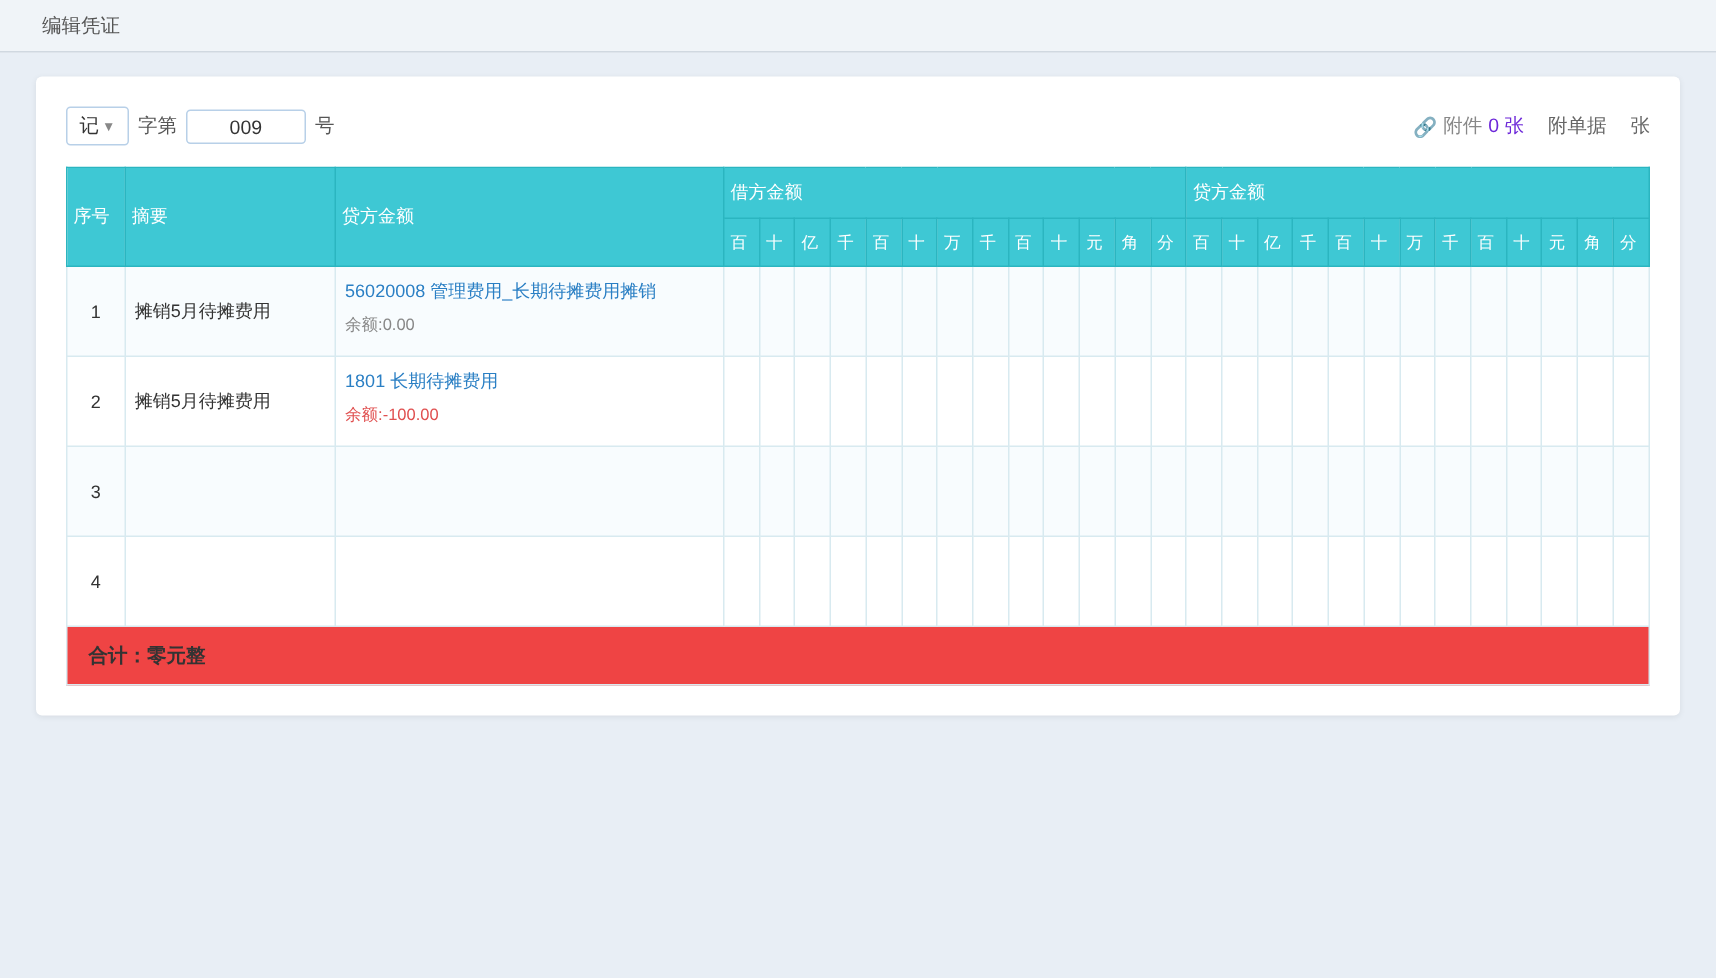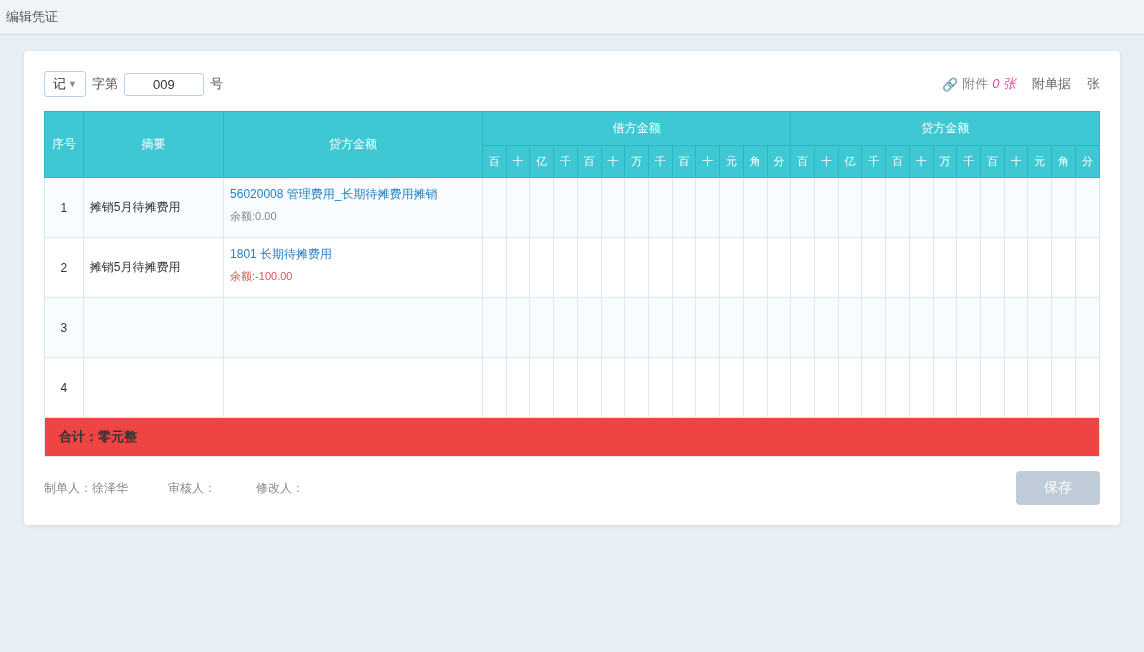--- a/index.html
+++ b/index.html
@@ -12,21 +12,21 @@
     .window {
       width: 1144px;
       min-height: 652px;
       background: #e8eef5;
       display: flex;
       flex-direction: column;
     }
     .title-bar {
       background: #f0f4f8;
       border-bottom: 1px solid #d0d8e0;
-      padding: 8px 6px;
+      padding: 8px 28px;
       font-size: 13px;
       color: #555;
     }
     .content-area {
       padding: 16px 24px;
       flex: 1;
     }
     .page-header {
       display: flex;
       justify-content: space-between;
@@ -112,34 +112,33 @@
       display: flex;
       align-items: center;
       gap: 4px;
     }
     .attachment-btn {
       color: #666;
       font-size: 13px;
       cursor: pointer;
     }
     .attach-count {
-      color: #ec4899;
-      font-style: italic;
+      color: #6d28d9;
     }
 
     
     .voucher-table {
       width: 100%;
       border-collapse: collapse;
       font-size: 12px;
     }
     .voucher-table thead tr th {
       background: #3ec8d4;
       color: #fff;
-      text-align: center;
+      text-align: left;
       padding: 8px 4px;
       border: 1px solid #2bb5c0;
       white-space: nowrap;
       font-weight: normal;
     }
     .voucher-table tbody tr td {
       border: 1px solid #d8eaf0;
       padding: 4px 6px;
       vertical-align: top;
     }
@@ -405,31 +404,15 @@
                 <td style="width: 22px; min-width: 22px; text-align: center; font-size: 12px; padding: 2px 1px; border-color: rgb(216, 234, 240);"></td>
               </tr>
             </tbody>
         </table>
       </div>
 
       <div style="border:1px solid #d8eaf0;border-top:none;background:#ef4444;padding:10px 14px;font-weight:bold;font-size:13px;">
         <span>合计：</span><span>零元整</span>
       </div>
 
-      <div class="voucher-footer">
-        <div class="footer-info">
-          <span>
-            <span>制单人：</span><span>徐泽华</span>
-          </span>
-          <span>
-            <span>审核人：</span><span></span>
-          </span>
-          <span>
-            <span>修改人：</span><span></span>
-          </span>
-        </div>
-        <button class="save-btn">
-          <span>保存</span>
-        </button>
-      </div>
     </div>
   </div>
 </div>
 
 </body></html>

